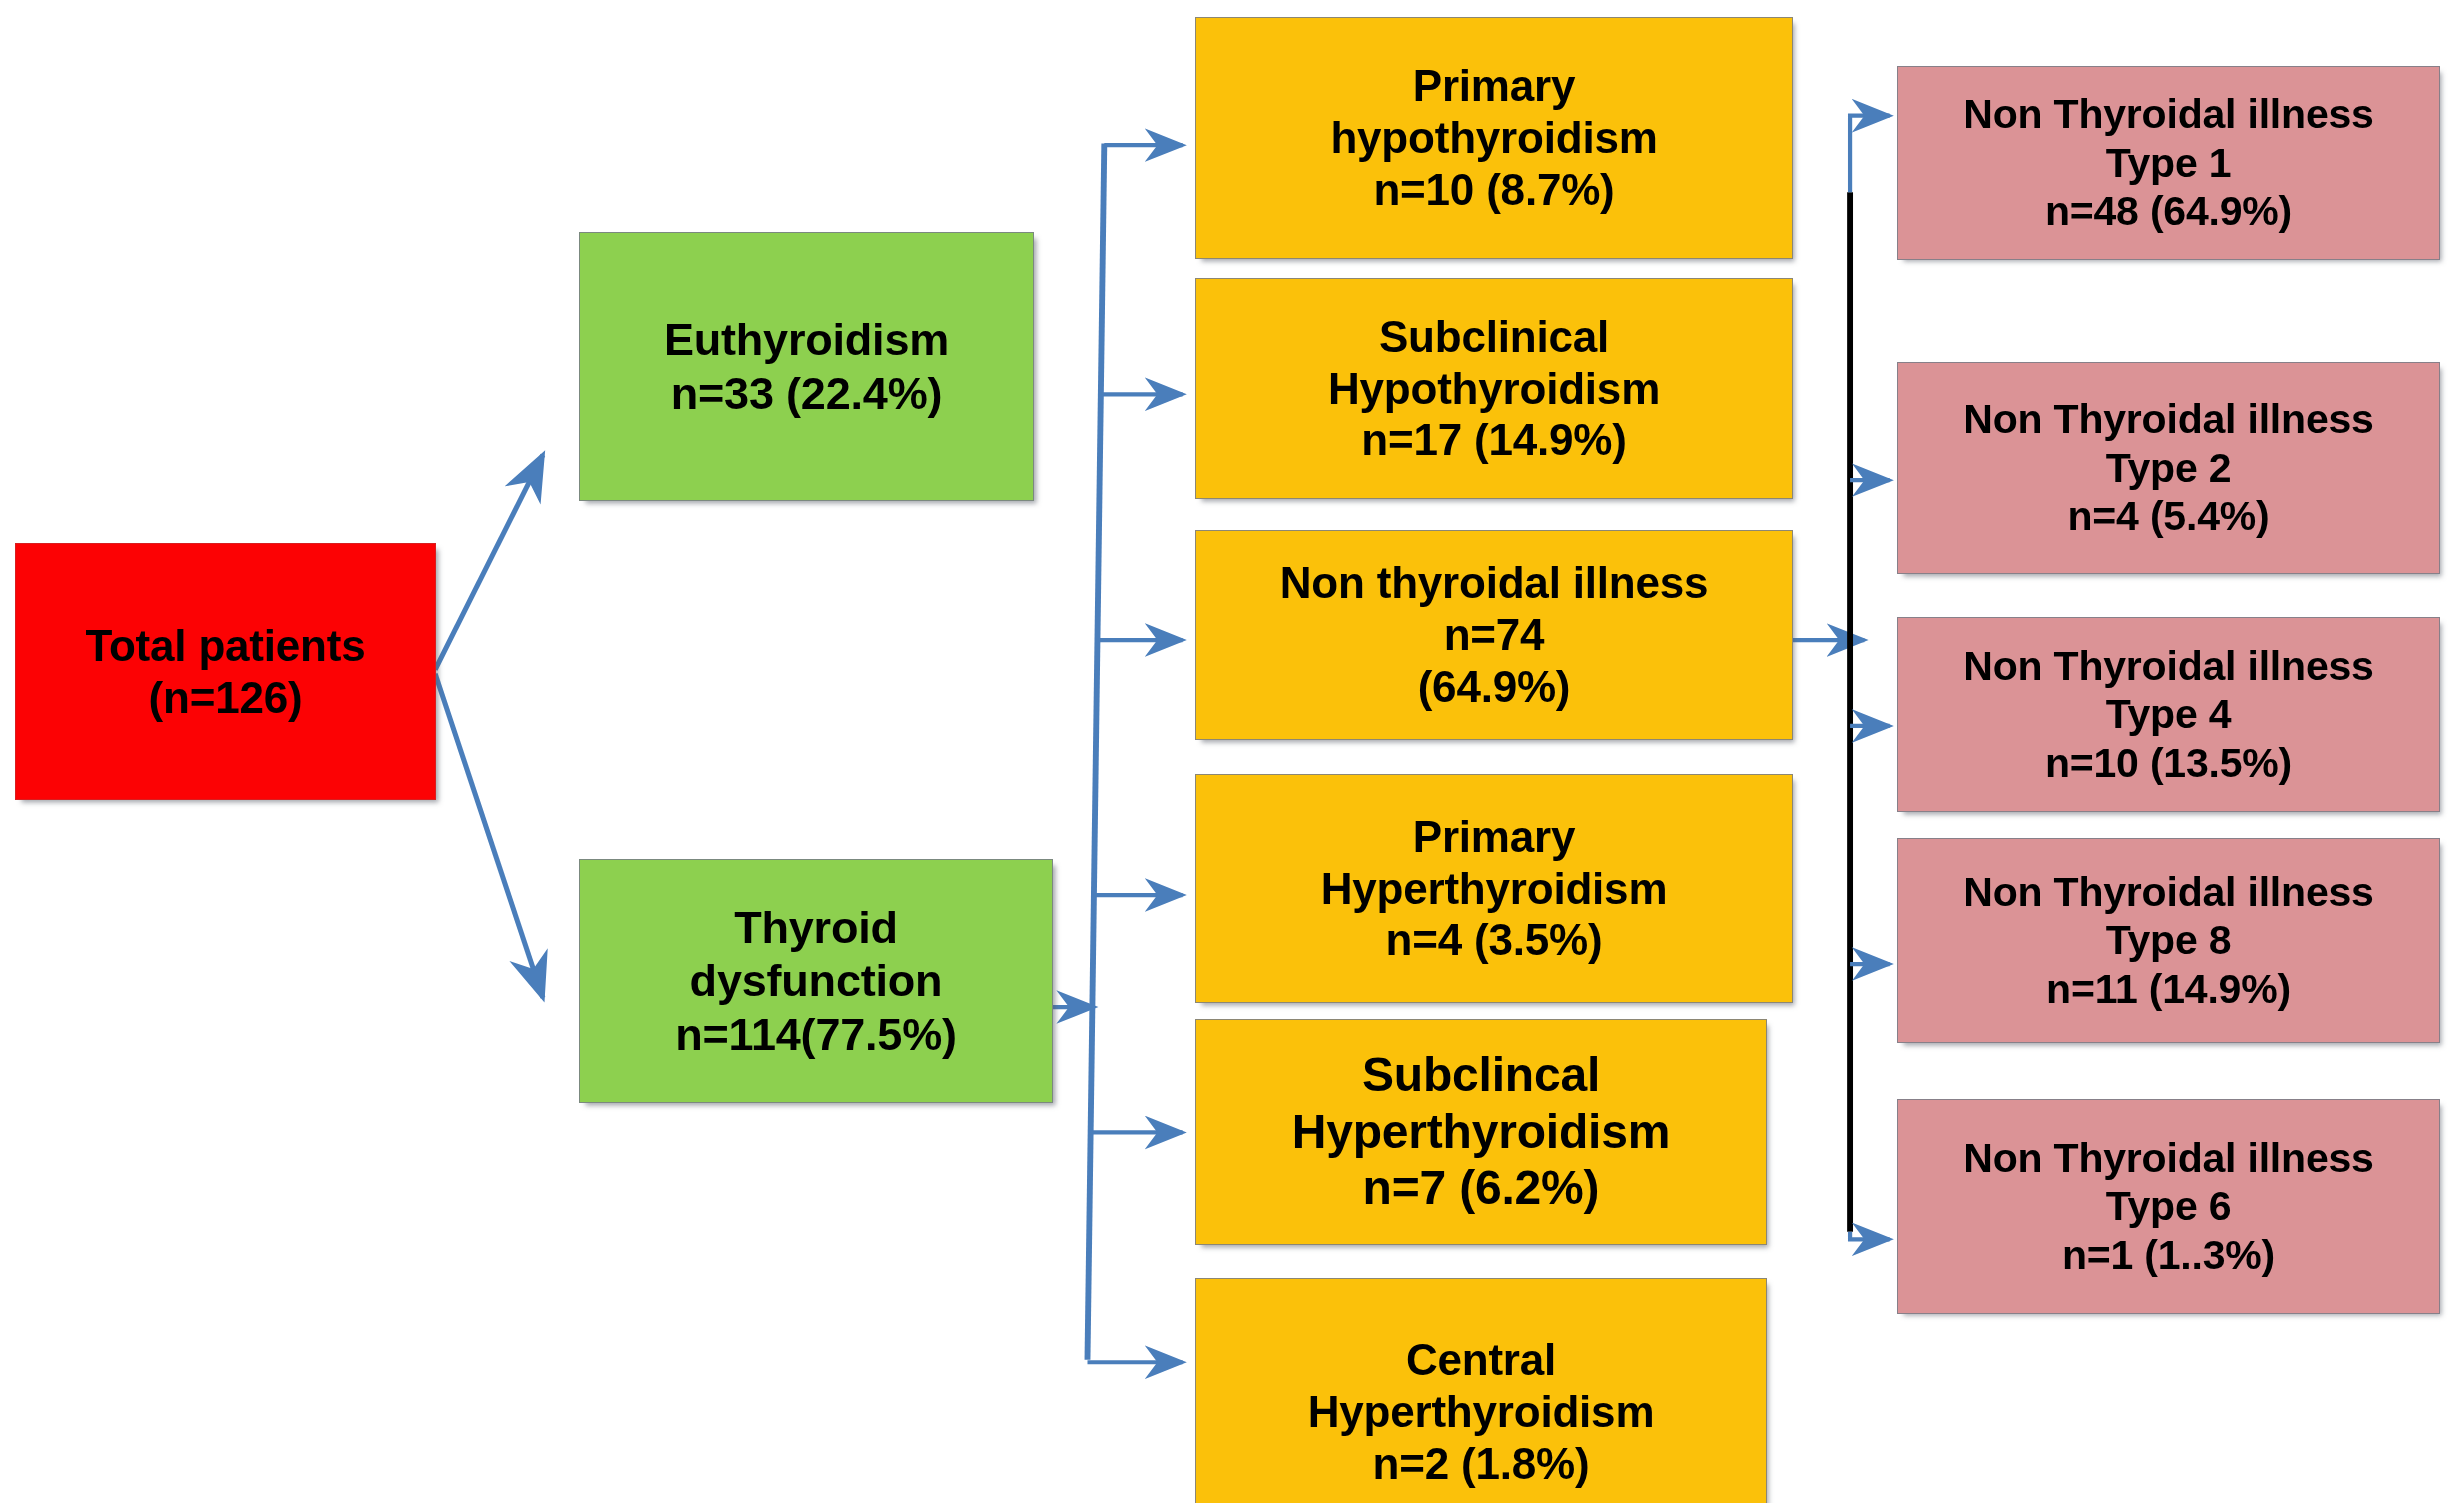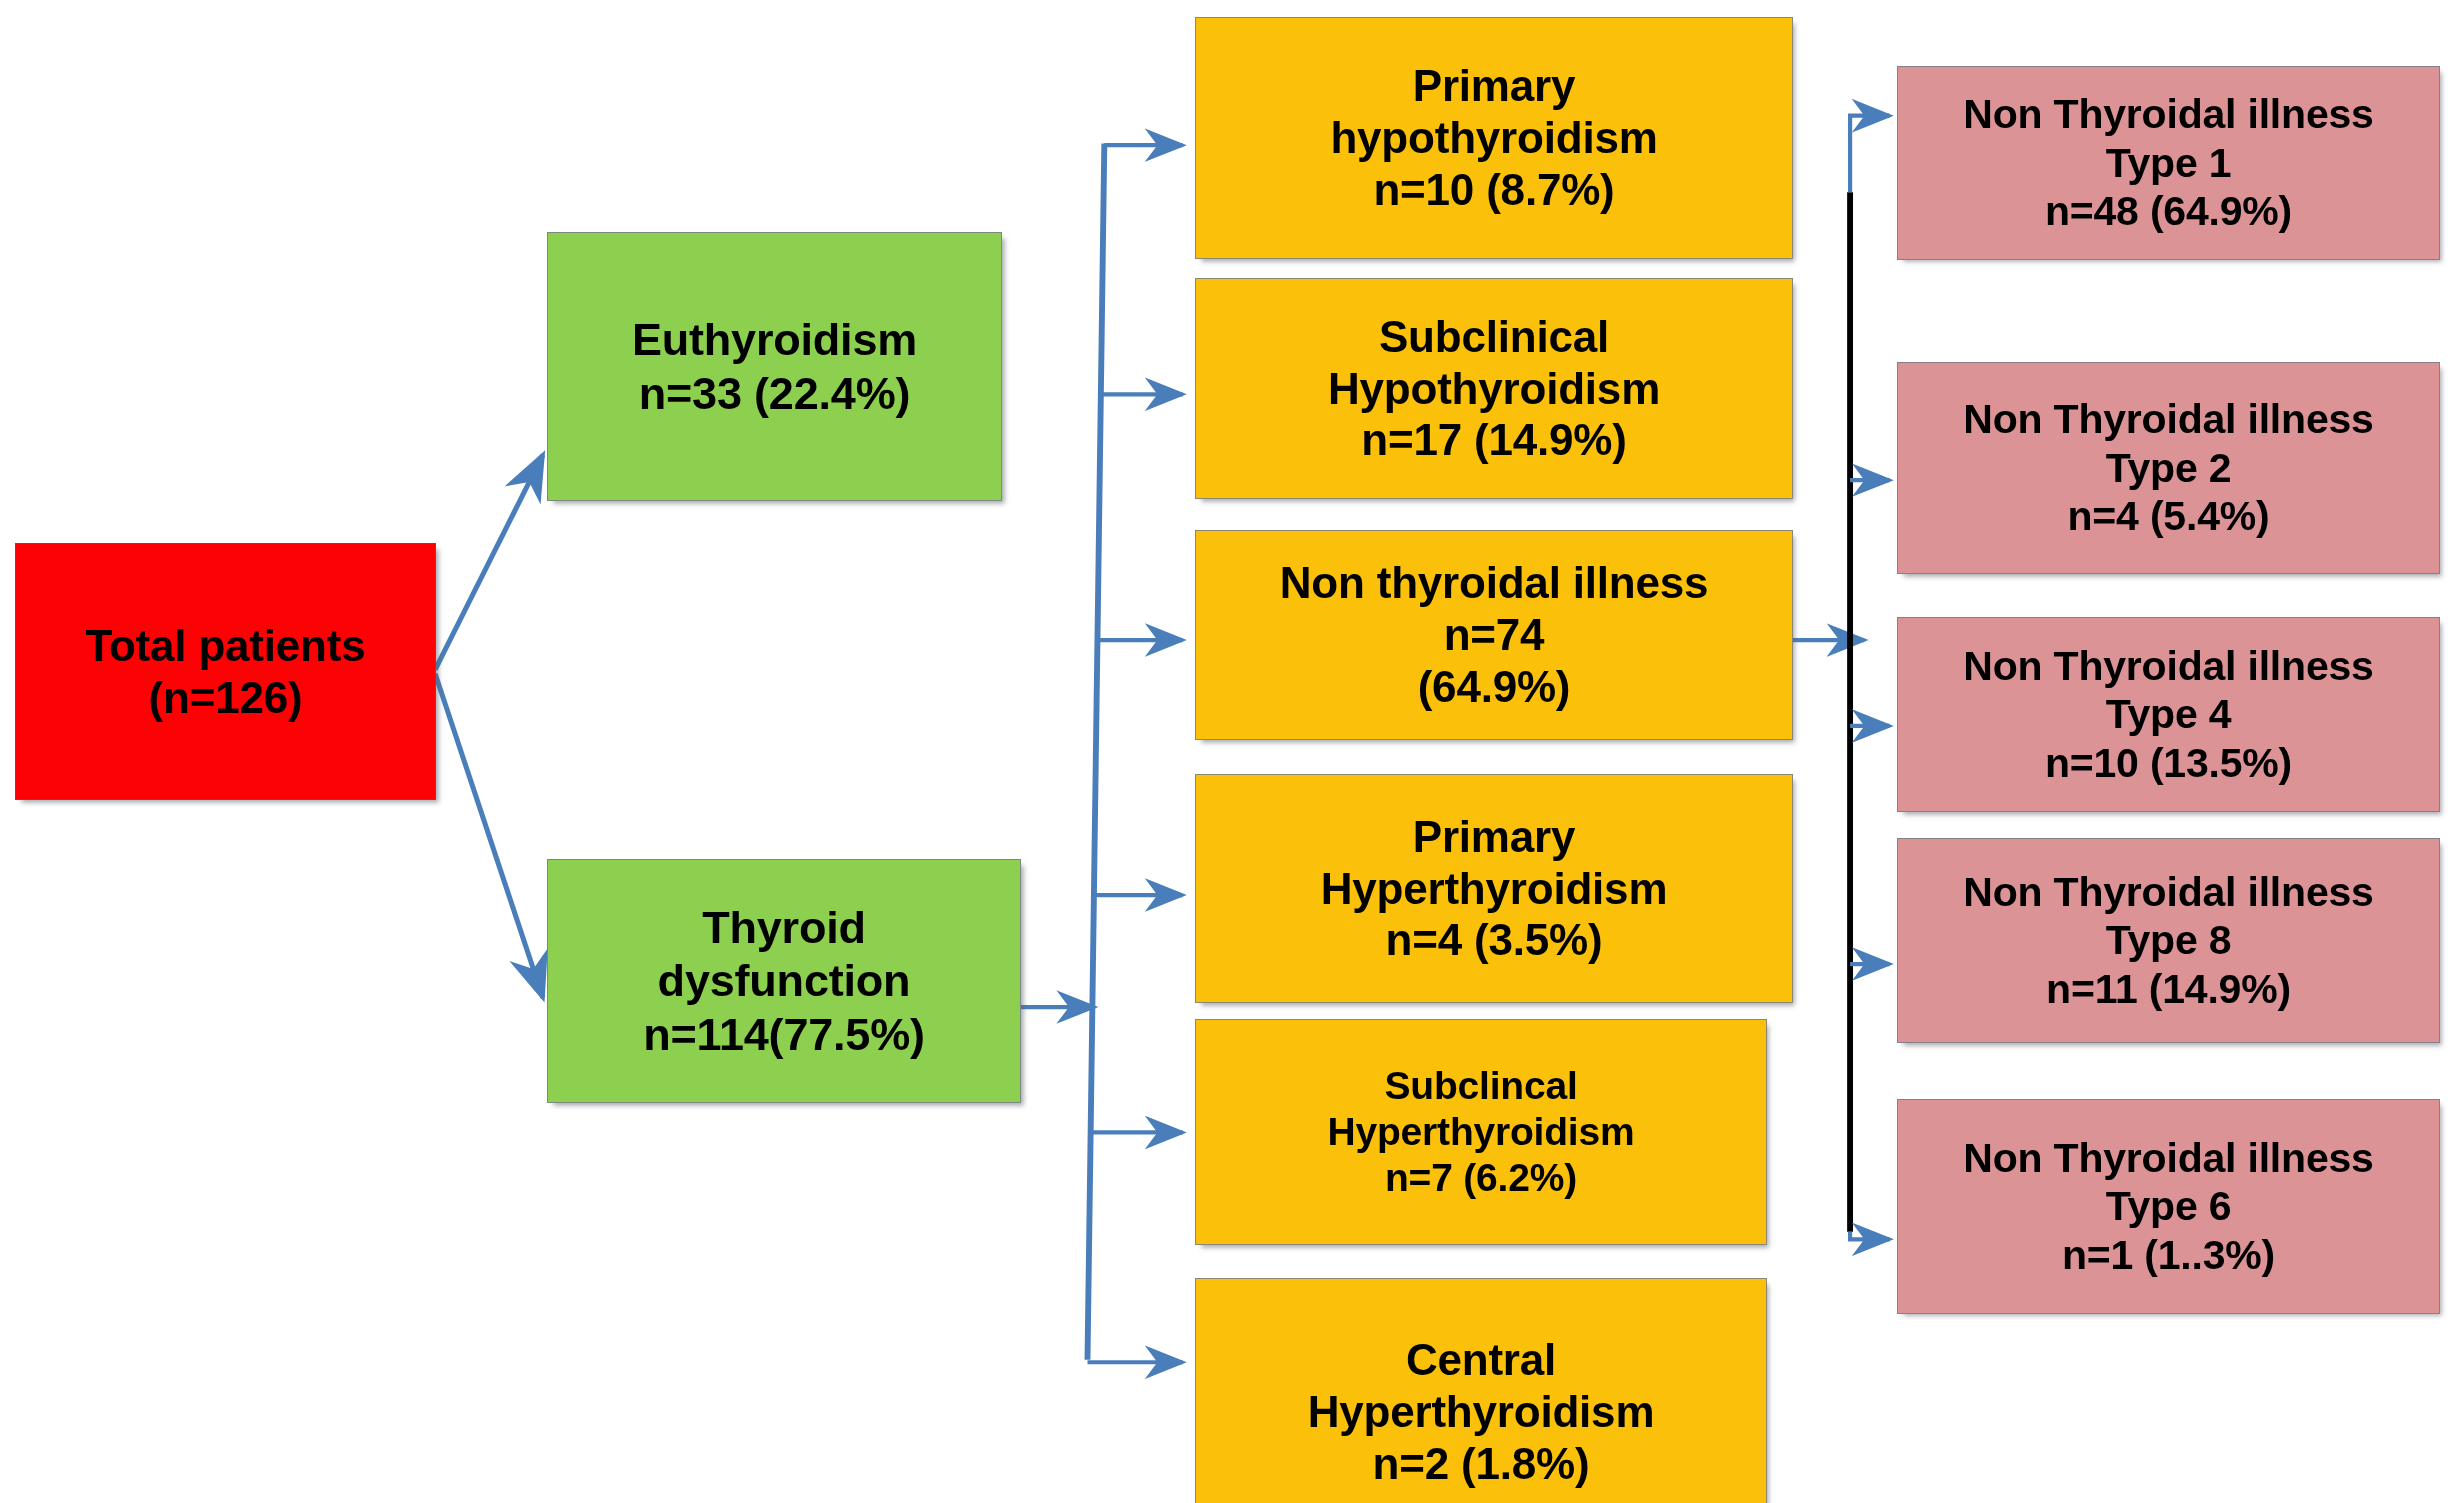--- a/index.html
+++ b/index.html
@@ -15,21 +15,21 @@
     display:flex;flex-direction:column;align-items:center;justify-content:center;
     text-align:center;font-weight:bold;color:#000000;
     border:0.8px solid rgba(120,125,135,.85);
     box-shadow:4.2px 4.2px 5px -1.7px rgba(90,95,105,.55);
     line-height:1.18;
     letter-spacing:-0.2px;
   }
   .node .ln{display:block;white-space:nowrap;}
 
   .node.red{background:#FC0204;color:#000000;border:0.8px solid rgba(180,60,60,.5);}
-  .node.green{background:#8DD04F;}
+  .node.green{background:#8DD04F;margin-left:32px;}
   .node.orange{background:#FBC10A;align-items:center;}
   .node.pink{background:#DB9396;}
 </style>
 </head>
 <body>
 
 <div id="canvas">
 
   <svg class="connectors" viewBox="0 0 2925 1786">
     <defs>
@@ -130,21 +130,21 @@
     <span class="ln">n=74</span>
     <span class="ln">(64.9%)</span>
   </div>
 
   <div class="node orange" style="left:1195px;top:774px;width:598px;height:229px;font-size:44px;">
     <span class="ln">Primary</span>
     <span class="ln">Hyperthyroidism</span>
     <span class="ln">n=4 (3.5%)</span>
   </div>
 
-  <div class="node orange" style="left:1195px;top:1019px;width:572px;height:226px;font-size:39px;">
+  <div class="node orange" style="left:1195px;top:1019px;width:572px;height:226px;font-size:48px;">
     <span class="ln">Subclincal</span>
     <span class="ln">Hyperthyroidism</span>
     <span class="ln">n=7 (6.2%)</span>
   </div>
 
   <div class="node orange" style="left:1195px;top:1278px;width:572px;height:268px;font-size:44px;">
     <span class="ln">Central</span>
     <span class="ln">Hyperthyroidism</span>
     <span class="ln">n=2 (1.8%)</span>
   </div>

